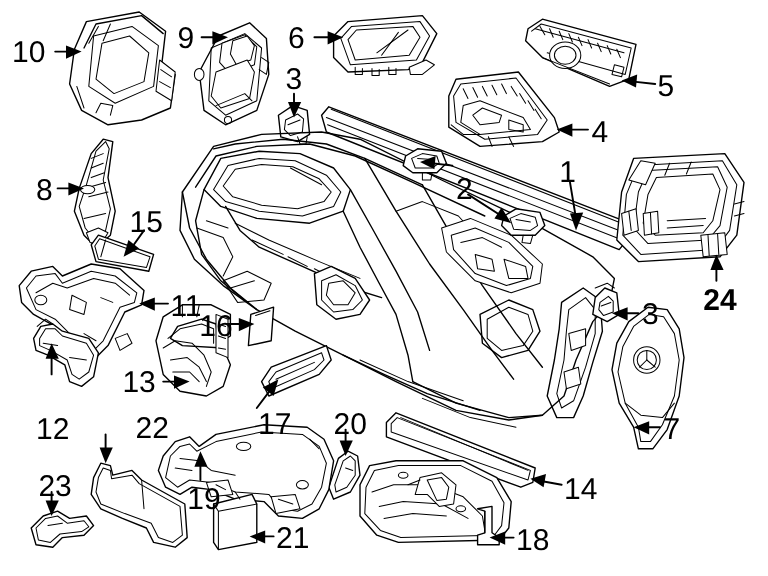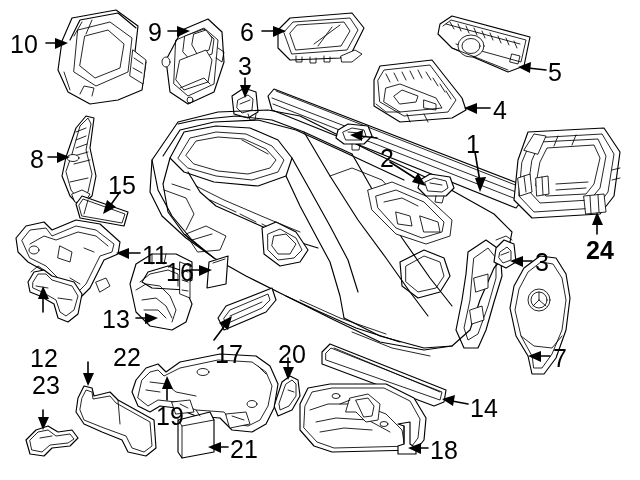--- a/index.html
+++ b/index.html
@@ -550,16 +550,16 @@
   <div class="callout-label" style="left:102px; top:307px;text-align:center;">13</div>
   <div class="callout-label" style="left:470px; top:396px;text-align:right;">14</div>
   <div class="callout-label" style="left:108px; top:173px;">15</div>
   <div class="callout-label" style="left:166px; top:260px;">16</div>
   <div class="callout-label" style="left:203px; top:342px;margin-left:12px;">17</div>
   <div class="callout-label" style="left:430px; top:438px;">18</div>
   <div class="callout-label" style="left:156px; top:404px;">19</div>
   <div class="callout-label" style="left:278px; top:342px;text-align:right;">20</div>
   <div class="callout-label" style="left:230px; top:437px;">21</div>
   <div class="callout-label" style="left:77px;  top:345px;margin-left:36px;">22</div>
-  <div class="callout-label" style="left:32px;  top:373px;">23</div>
+  <div class="callout-label" style="left:32px;  top:393px;">23</div>
   <div class="callout-label" style="left:586px; top:238px;font-weight:bold;">24</div>
 
 </div>
 
 </body></html>

